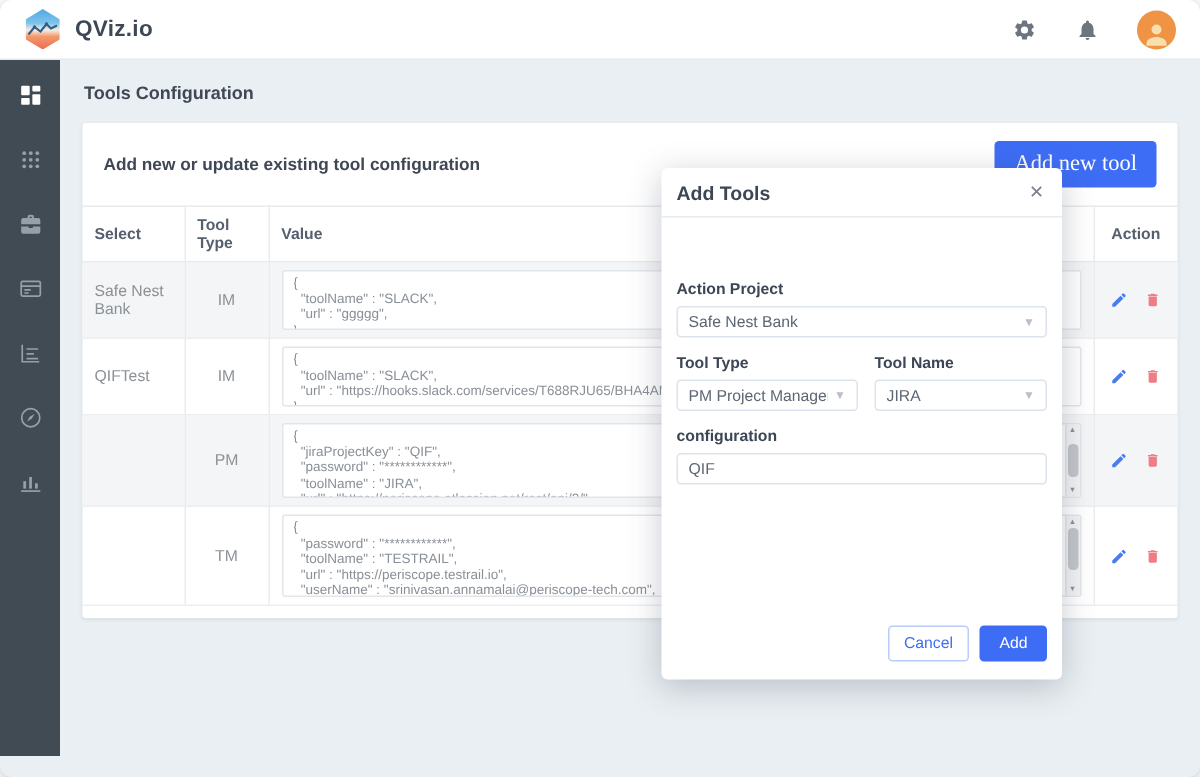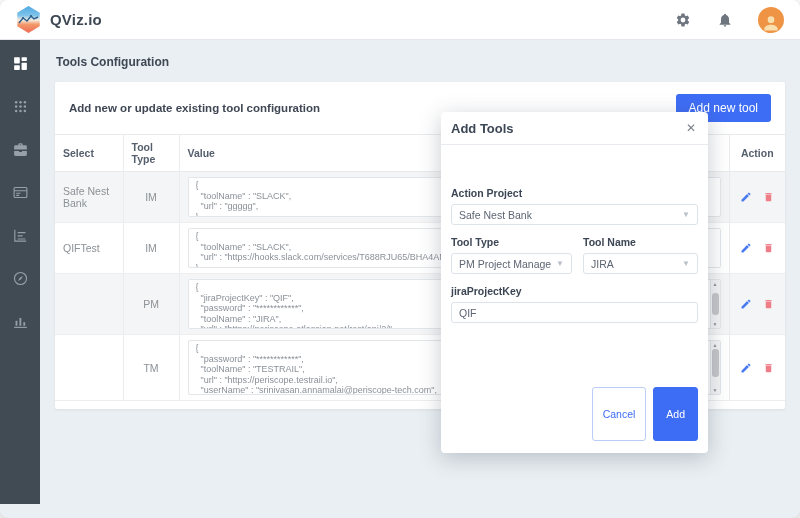--- a/index.html
+++ b/index.html
@@ -35,22 +35,22 @@
   .side-item { width:18px; height:18px; display:flex; align-items:center; justify-content:center; cursor:pointer; }
   .content { flex:1; position:relative; background:#e9eff2; overflow:hidden; }
   .page-title { padding:15px 16px 13px 16px; font-size:12px; font-weight:bold; color:#3f4854; }
   .card {
     margin:0 15px; background:#ffffff; border-radius:2px;
     box-shadow:0 1px 3px rgba(0,0,0,.07); padding-bottom:8px;
   }
   .card-header { display:flex; align-items:center; justify-content:space-between; padding:12px 14px; }
   .card-heading { font-size:11.5px; font-weight:bold; color:#3f4754; }
   .btn-primary {
-    background:#3e6df5; color:#fff; font-size:12px; border:none; border-radius:3px;
-    padding:7px 13px; cursor:pointer; font-family:Liberation Sans, sans-serif;
+    background:#3e6df5; color:#fff; font-size:15px; border:none; border-radius:3px;
+    padding:7px 13px; cursor:pointer; font-family:Liberation Serif, serif;
   }
   
   table.cfg { width:calc(100% - 0px); border-collapse:collapse; table-layout:fixed; }
   table.cfg th {
     font-size:10.5px; color:#565f6d; font-weight:bold; text-align:left;
     padding:6px 8px; border-top:1px solid #e8eaec; border-bottom:1px solid #e8eaec;
   }
   table.cfg th.c-center, td.c-center { text-align:center; }
   table.cfg td { vertical-align:middle; padding:5px 8px; font-size:10.5px; color:#8b9196; }
   table.cfg col.c-project { width:68px; } table.cfg col.c-type { width:56px; }
@@ -100,21 +100,21 @@
   .chev { color:#b9c0c9; font-size:8px; flex-shrink:0; margin-left:4px; }
   .two-col { display:flex; gap:11px; margin-bottom:11px; }
   .two-col .colA { width:121px; flex-shrink:0; } .two-col .colB { flex:1; }
   .modal-footer { display:flex; justify-content:flex-end; gap:7px; padding:8px 10px 12px 10px; }
   .btn-cancel {
     background:#fff; border:1px solid #b9cdf8; color:#3e6df5; font-size:10.5px;
     border-radius:3px; padding:5px 10px; cursor:pointer; font-family:inherit;
   }
   .btn-add {
     background:#3e6df5; border:1px solid #3e6df5; color:#fff; font-size:10.5px;
-    border-radius:3px; padding:20px 12px; cursor:pointer; font-family:inherit;
+    border-radius:3px; padding:5px 12px; cursor:pointer; font-family:inherit;
   }
 </style>
 </head>
 <body>
 
 <div class="window">
 
   <div class="navbar">
     <div class="logo-hex">
       <svg width="21" height="12" viewBox="0 0 21 12">
@@ -381,21 +381,21 @@
         </div>
         <div class="colB">
           <span class="flabel">Tool Name</span>
           <div class="fselect">
             <span class="sel-val">JIRA</span>
             <span class="chev">▼</span>
           </div>
         </div>
       </div>
       <div class="fgroup">
-        <span class="flabel">jiraProjectKey</span>
+        <span class="flabel">configuration</span>
         <input class="finput" value="QIF" style="">
       </div>
     </div>
     <div class="modal-footer">
       <button class="btn-cancel">Cancel</button>
       <button class="btn-add">Add</button>
     </div>
   </div>
 
 </div>

